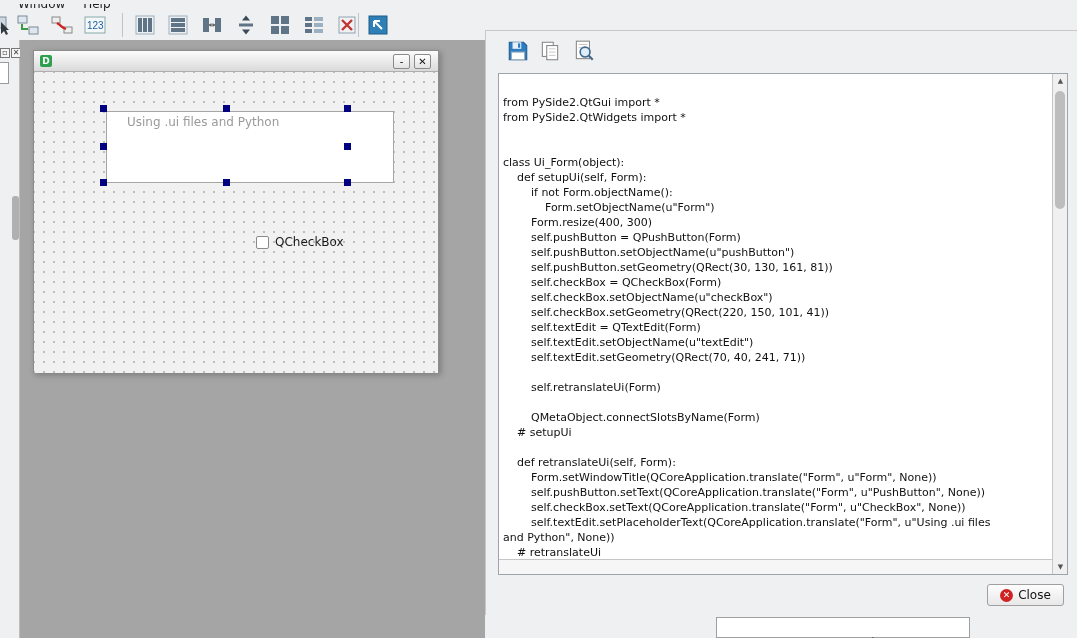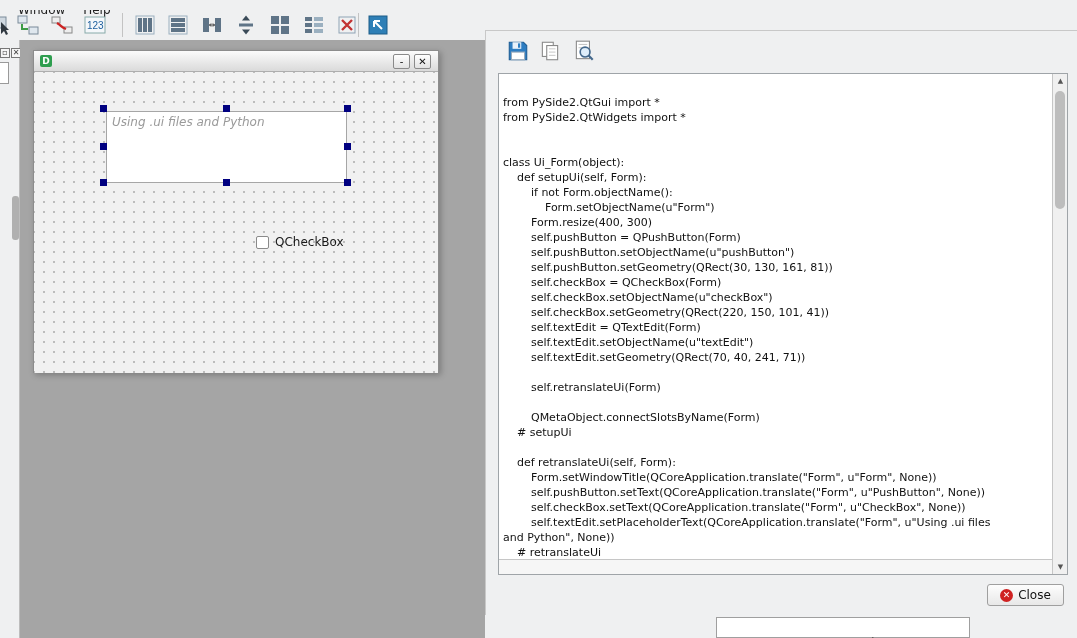--- a/index.html
+++ b/index.html
@@ -4,21 +4,21 @@
 <style>
   * { margin:0; padding:0; box-sizing:border-box; }
   html,body { width:1077px; height:638px; }
   body {
     position:relative; overflow:hidden;
     font-family:"DejaVu Sans","Liberation Sans",sans-serif;
     font-size:12px; color:#1a1a1a; background:#eff0f1;
   }
 
   
-  .menubar { position:absolute; left:0; top:10px; width:100%; height:9px; overflow:hidden; }
+  .menubar { position:absolute; left:0; top:4px; width:100%; height:9px; overflow:hidden; }
   .menubar span { position:relative; top:-7px; display:inline-block; font-size:12px; color:#222; }
   .menubar span.m1 { margin-left:18px; }
   .menubar span.m2 { margin-left:14px; }
   .tb-icon { position:absolute; top:13px; width:24px; height:24px; cursor:pointer; }
   .tb-icon svg { width:24px; height:24px; display:block; }
   .tb-sep { position:absolute; top:13px; width:1px; height:24px; background:#c3c3c3; }
 
   
   .left-strip { position:absolute; left:0; top:40px; width:20px; height:598px;
     background:#eff0f1; border-right:1px solid #bdbdbd; }
@@ -42,22 +42,22 @@
   .fw-title { flex:1; text-align:center; font-size:12px; color:#1a1a1a; }
   .fw-btn { position:absolute; top:3px; width:17px; height:15px; border:1px solid #8a8a8a;
     border-radius:2px; background:linear-gradient(#ffffff,#e2e2e2); text-align:center;
     font-size:10px; line-height:13px; color:#111; cursor:pointer; }
   .fw-min { right:28px; }
   .fw-close { right:7px; font-weight:bold; }
   .fw-body { position:relative; width:100%; height:301px; background:#f1f1f1;
     background-image:radial-gradient(circle,#bdbdbd 1px,transparent 1.2px);
     background-size:10px 10px; background-position:5px 5px; }
 
-  .dz-textedit { position:absolute; left:72px; top:39px; width:241px; height:72px;
-    background:#fff; border:1px solid #a6a6a6; padding:3px 5px; color:#9a9a9a; font-size:12px; cursor:move;font-style:italic; }
+  .dz-textedit { position:absolute; left:72px; top:39px; width:288px; height:72px;
+    background:#fff; border:1px solid #a6a6a6; padding:3px 20px; color:#9a9a9a; font-size:12px; cursor:move; }
   .handle { position:absolute; width:7px; height:7px; background:#000080; cursor:pointer; }
   .dz-pushbutton { position:absolute; left:34px; top:133px; width:159px; height:75px;
     background:linear-gradient(#f9f9f9,#eaeaea); border:1px solid #adadad; border-radius:3px;
     display:flex; align-items:center; justify-content:center; font-size:12px; color:#1a1a1a; cursor:move; }
   .dz-checkbox { position:absolute; left:222px; top:162px; height:16px; display:flex;
     align-items:center; gap:6px; cursor:move; }
   .cb-box { width:13px; height:13px; background:#fff; border:1px solid #8a8a8a; border-radius:2px; }
 
   
   .code-dialog { position:absolute; left:485px; top:30px; width:592px; height:585px;

